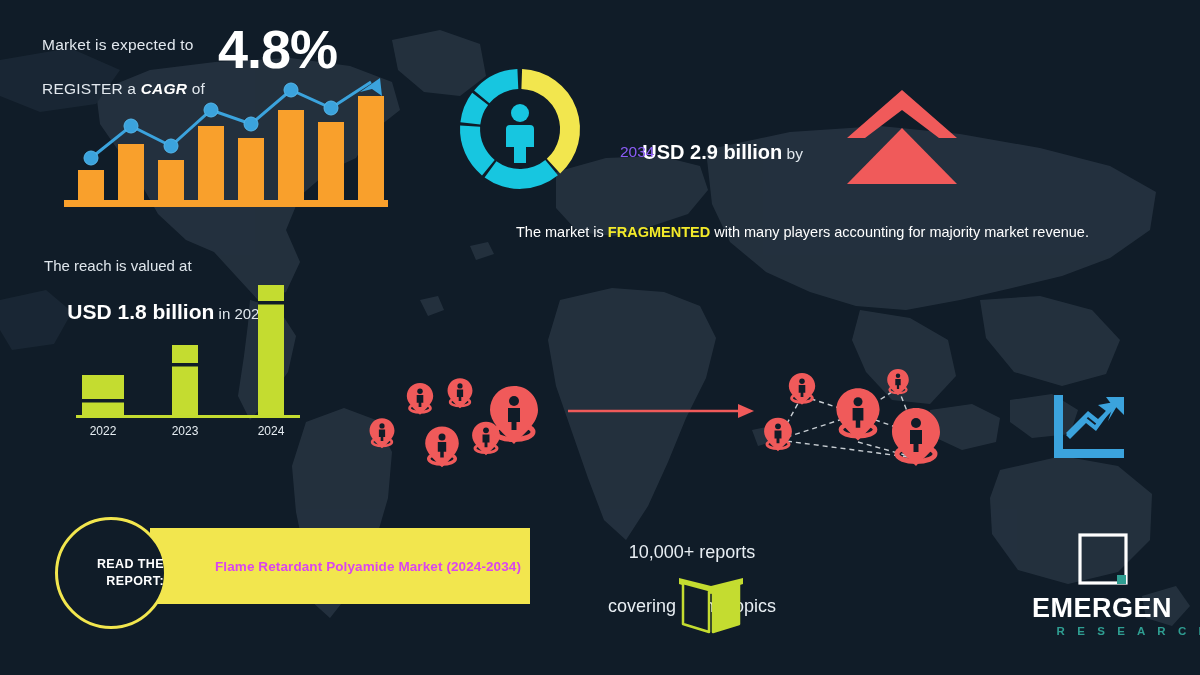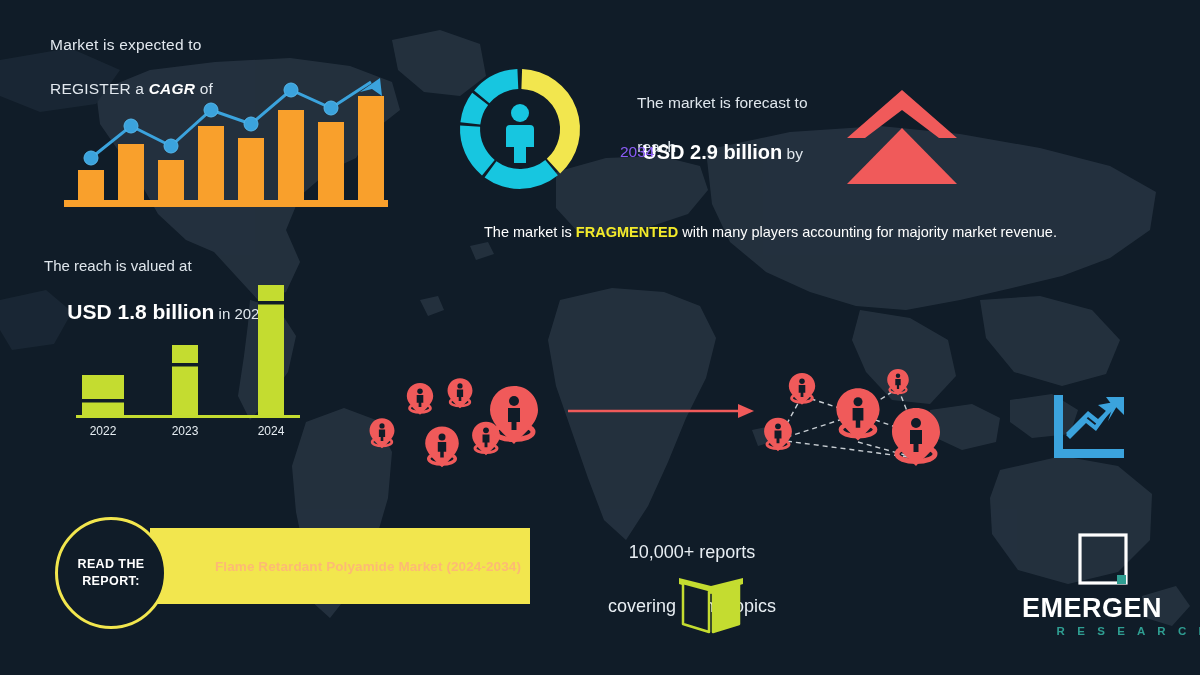--- a/index.html
+++ b/index.html
@@ -13,41 +13,41 @@
     overflow:hidden;
   }
 
   
   #worldmap { position:absolute; inset:0; width:1200px; height:675px; }
 
   
   .t { position:absolute; color:#ffffff; white-space:pre; }
 
   
-  #cagr-head { left:32px; top:12px; font-size:15.5px; line-height:22px; color:#e2e8ee; font-weight:300; letter-spacing:.2px; }
+  #cagr-head { left:24px; top:12px; font-size:15.5px; line-height:22px; color:#e2e8ee; font-weight:300; letter-spacing:.2px; }
   #cagr-head .b { font-weight:bold; color:#ffffff;font-style:italic; }
   #cagr-value { left:218px; top:18px; font-size:54px; font-weight:bold; color:#ffffff; letter-spacing:-1px; }
 
   
   #orange-chart { position:absolute; left:60px; top:78px; width:330px; height:132px; }
 
   
   #donut { position:absolute; left:440px; top:45px; width:160px; height:168px; }
 
   
   #forecast-line1 { left:620px; top:70px; font-size:15.5px; line-height:22px; font-weight:300; color:#dfe6ec; }
   #forecast-value { left:620px; top:118px; font-size:20px; font-weight:bold; color:#ffffff; }
   #forecast-value .sm { font-size:15.5px; font-weight:300; color:#dfe6ec; }
   #forecast-year { left:620px; top:143px; font-size:15.5px; font-weight:300; color:#8b5cf6; }
 
   
   #red-arrows { position:absolute; left:845px; top:88px; width:115px; height:98px; }
 
   
-  #fragmented { left:484px; top:219px; font-size:14.5px; line-height:26px; color:#ffffff; width:640px; white-space:normal; }
+  #fragmented { left:516px; top:219px; font-size:14.5px; line-height:26px; color:#ffffff; width:640px; white-space:normal; }
   #fragmented .hl { color:#f3ea2a; font-weight:bold; }
 
   
   #valued-label { left:44px; top:257px; font-size:15px; font-weight:300; color:#dfe6ec; }
   #valued-value { left:44px; top:276px; font-size:21px; font-weight:bold; color:#ffffff; }
   #valued-value .sm { font-size:15px; font-weight:300; color:#dfe6ec; }
   #green-chart { position:absolute; left:72px; top:275px; width:240px; height:170px; }
 
   
   #pins { position:absolute; left:350px; top:362px; width:600px; height:118px; }
@@ -58,37 +58,37 @@
     position:absolute; left:95px; top:0; width:380px; height:76px;
     background:#f2e64e;
   }
   #cta-circle {
     position:absolute; left:0; top:-11px; width:112px; height:112px;
     border-radius:50%; background:#101c28; border:3px solid #f2e64e;
     display:flex; align-items:center; justify-content:center;
   }
   #cta-circle span {
     font-size:12.5px; font-weight:bold; color:#ffffff;
-    text-align:center; line-height:17px; letter-spacing:.4px;
+    text-align:right; line-height:17px; letter-spacing:.4px;
   }
   #cta-title {
     position:absolute; left:160px; top:0; width:330px; height:76px;
     display:flex; align-items:center;
-    font-size:13.5px; font-weight:bold; color:#fdba74; letter-spacing:.1px;
+    font-size:13.5px; font-weight:bold; color:#d946ef; letter-spacing:.1px;
   }
 
   
   #reports-text { left:588px; top:512px; font-size:18px; line-height:27px; font-weight:300; color:#e8eef3;text-align:center; }
   #book { position:absolute; left:675px; top:572px; width:72px; height:62px; }
 
   
   #brand-chart { position:absolute; left:1050px; top:393px; width:78px; height:68px; }
   #brand-logo { position:absolute; left:1022px; top:533px; width:160px; height:118px; }
   #brand-name {
-    position:absolute; left:0; top:60px; width:160px; text-align:left;
+    position:absolute; left:0; top:60px; width:160px; text-align:center;
     font-size:27px; font-weight:bold; color:#ffffff; letter-spacing:.5px;
   }
   #brand-sub {
     position:absolute; left:0; top:92px; width:160px; text-align:center;
     font-size:11.5px; font-weight:bold; color:#2f9e92; letter-spacing:4.6px;margin-left:32px;
   }
 </style>
 </head>
 <body>
 
@@ -134,20 +134,21 @@
     <g fill="#1b2835" opacity="0.9">
       <path d="M0,60 L70,48 L120,70 L96,104 L40,112 L0,96 Z"></path>
       <path d="M0,300 L46,290 L72,312 L54,344 L12,350 L0,330 Z"></path>
     </g>
   </svg>
 
   <div class="t" id="cagr-head">
     <span>Market is expected to</span><br>
     <span>REGISTER a </span><span class="b">CAGR</span><span> of</span>
   </div>
+  <div class="t" id="cagr-value">4.8%</div>
 
   <svg id="orange-chart" viewBox="0 0 330 132">
     <g fill="#f9a02c">
       <rect x="18" y="92" width="26" height="32"></rect>
       <rect x="58" y="66" width="26" height="58"></rect>
       <rect x="98" y="82" width="26" height="42"></rect>
       <rect x="138" y="48" width="26" height="76"></rect>
       <rect x="178" y="60" width="26" height="64"></rect>
       <rect x="218" y="32" width="26" height="92"></rect>
       <rect x="258" y="44" width="26" height="80"></rect>
@@ -177,24 +178,20 @@
       <path fill="#17c6e0" d="M -59.9,-3.4 A 60,60 0 0 0 -38.0,46.4 L -25.3,30.9 A 40,40 0 0 1 -39.9,-2.3 Z"></path>
       <path fill="#17c6e0" d="M -35.4,48.4 A 60,60 0 0 0 37.9,46.3 L 25.3,30.9 A 40,40 0 0 1 -23.6,32.3 Z"></path>
 
       <g fill="#17c6e0">
         <circle cx="0" cy="-16" r="9"></circle>
         <path d="M -10,-4 h20 a4,4 0 0 1 4,4 v18 h-8 v16 h-12 v-16 h-8 v-18 a4,4 0 0 1 4,-4 Z"></path>
       </g>
     </g>
   </svg>
 
-  <div class="t" id="forecast-line1">
-    <span>The market is forecast to</span><br>
-    <span>reach</span>
-  </div>
   <div class="t" id="forecast-value">
     <span>USD 2.9 billion</span><span class="sm"> </span><span class="sm">by</span>
   </div>
   <div class="t" id="forecast-year">2034</div>
 
   <svg id="red-arrows" viewBox="0 0 115 98">
     <path d="M57,2 L112,50 L94,50 L57,22 L20,50 L2,50 Z" fill="#f05a5a"></path>
     <path d="M57,40 L112,96 L2,96 Z" fill="#f05a5a"></path>
   </svg>
 

